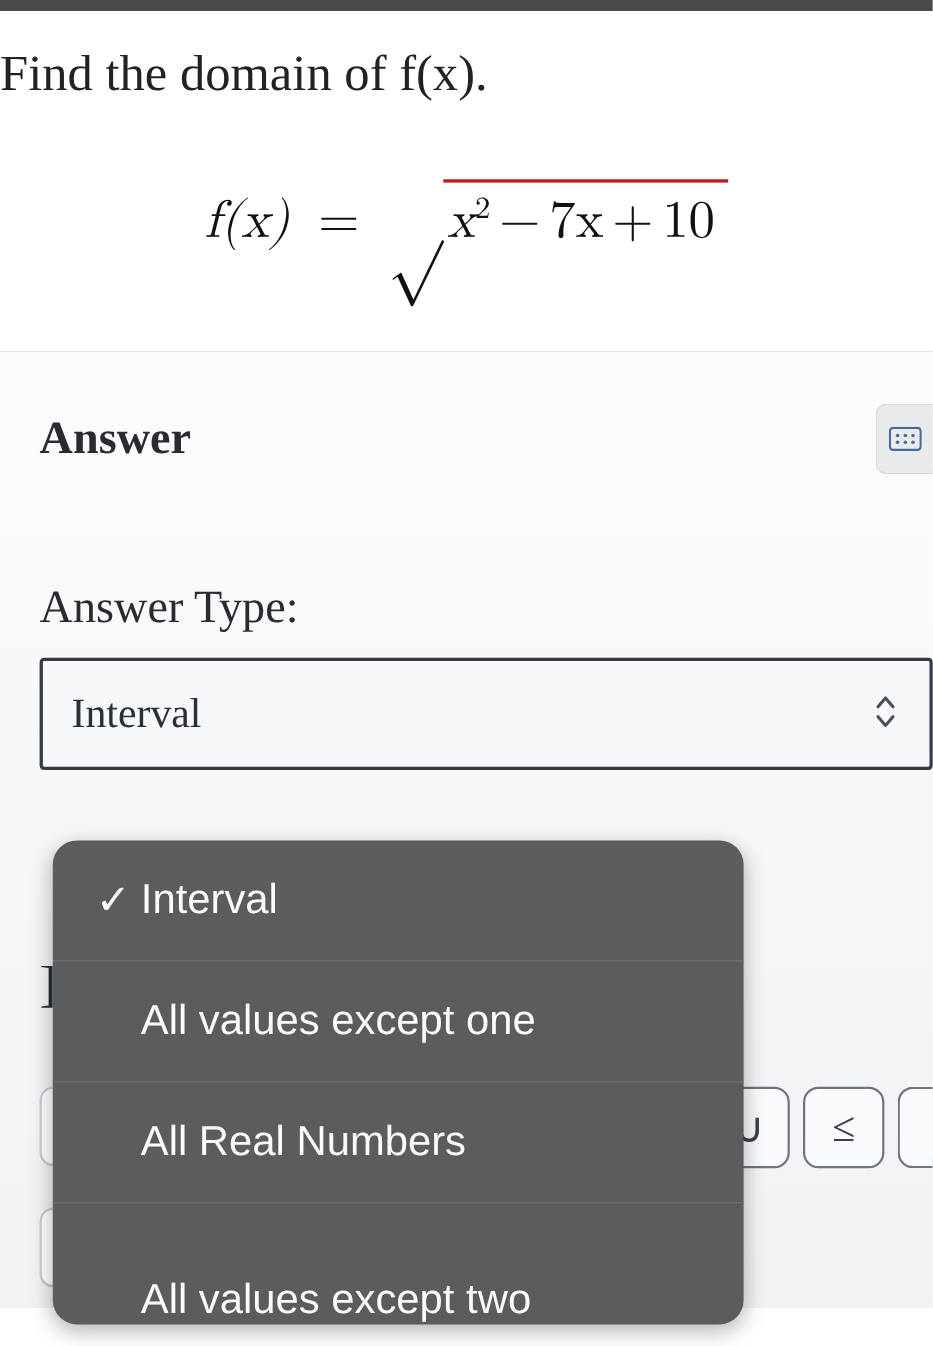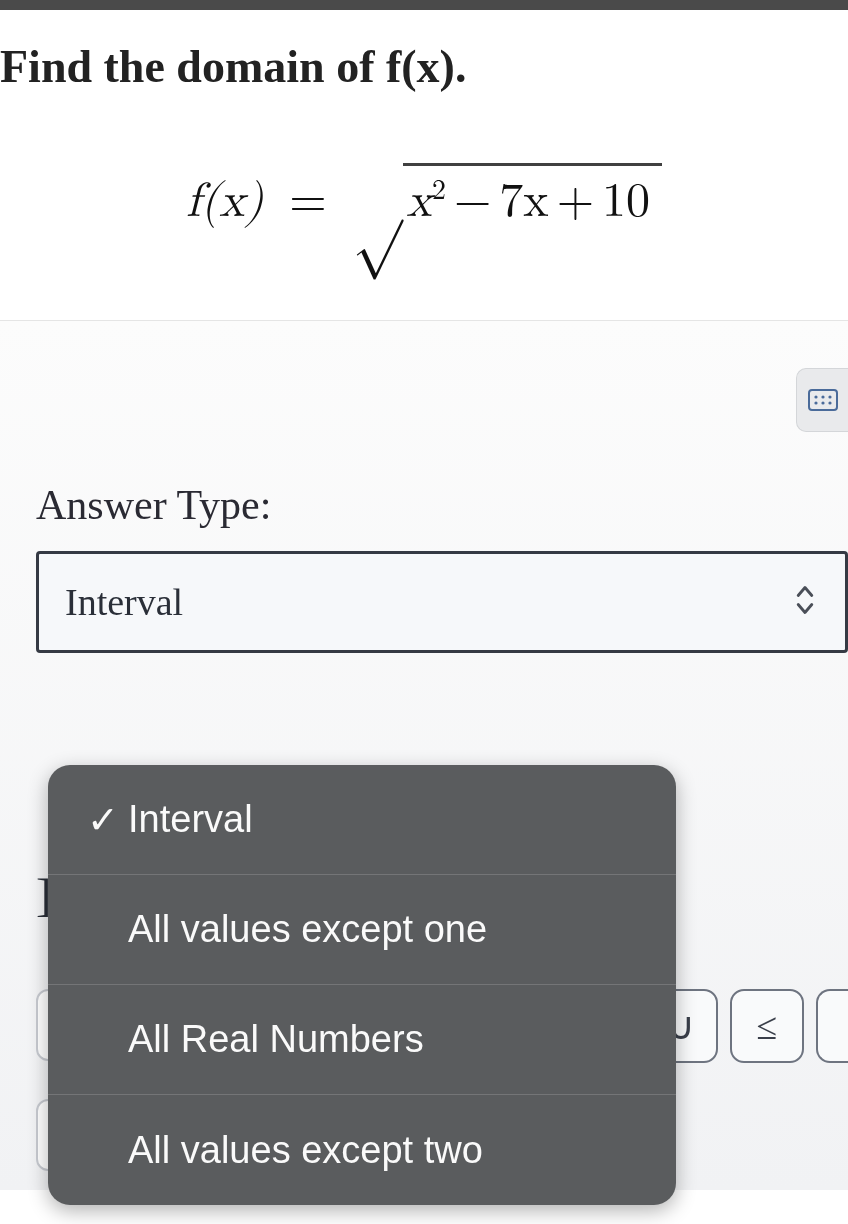--- a/index.html
+++ b/index.html
@@ -13,21 +13,20 @@
     position: relative;
   }
   .top-bar {
     height: 10px;
     background: #4a4a4a;
   }
   .question {
     padding: 30px 0 0 0;
     font-size: 46px;
     color: #222;
-    font-weight: bold;
   }
   .equation {
     text-align: center;
     font-size: 48px;
     font-family: 'Latin Modern Math', 'Cambria Math', Georgia, serif;
     font-style: italic;
     margin: 70px 0 80px 0;
     color: #111;
     white-space: nowrap;
   }
@@ -38,21 +37,21 @@
     position: relative;
     vertical-align: baseline;
   }
   .equation .radical {
     font-style: normal;
     font-size: 60px;
     vertical-align: -6px;
   }
   .equation .radicand {
     display: inline-block;
-    border-top: 3px solid #404040;
+    border-top: 3px solid #b91c1c;
     padding: 6px 12px 0 4px;
     font-style: italic;
   }
   .equation sup { font-size: 28px; font-style: normal; vertical-align: super; }
   .equation .op { font-style: normal; margin: 0 8px; }
   .equation .num { font-style: normal; }
 
   .answer-section {
     background: linear-gradient(180deg, #fcfcfc 0%, #f1f2f4 100%);
     border-top: 1px solid #e5e5e5;
@@ -126,21 +125,21 @@
   }
   .dropdown-item {
     display: flex;
     align-items: center;
     padding: 0 30px 0 30px;
     height: 110px;
     font-size: 38px;
     color: #fafafa;
     border-bottom: 1px solid #747577;
   }
-  .dropdown-item:last-child { border-bottom: none; }
+  .dropdown-item:last-child { border-bottom: none; align-items: flex-end; }
   .check-slot {
     width: 50px;
     display: inline-flex;
     justify-content: center;
     font-size: 38px;
   }
   .dropdown-text { flex: 1; }
 
   .behind-bracket {
     position: absolute;
@@ -194,20 +193,21 @@
 <div class="equation">
   <span class="fx">f(x)</span>
   <span class="eq">=</span>
   <span class="sqrt-wrap">
     <span class="radical">√</span><span class="radicand"><span>x</span><sup>2</sup><span class="op">−</span><span class="num">7x</span><span class="op">+</span><span class="num">10</span></span>
   </span>
 </div>
 
 <div class="answer-section">
 
+  <div class="answer-heading">Answer</div>
 
   <div class="keypad-btn">
     <svg viewBox="0 0 30 22">
       <rect x="1" y="1" width="28" height="20" rx="3" fill="none" stroke="#4a6b9a" stroke-width="2"></rect>
       <circle cx="8" cy="8" r="1.6" fill="#4a6b9a"></circle>
       <circle cx="15" cy="8" r="1.6" fill="#4a6b9a"></circle>
       <circle cx="22" cy="8" r="1.6" fill="#4a6b9a"></circle>
       <circle cx="8" cy="14" r="1.6" fill="#4a6b9a"></circle>
       <circle cx="15" cy="14" r="1.6" fill="#4a6b9a"></circle>
       <circle cx="22" cy="14" r="1.6" fill="#4a6b9a"></circle>

